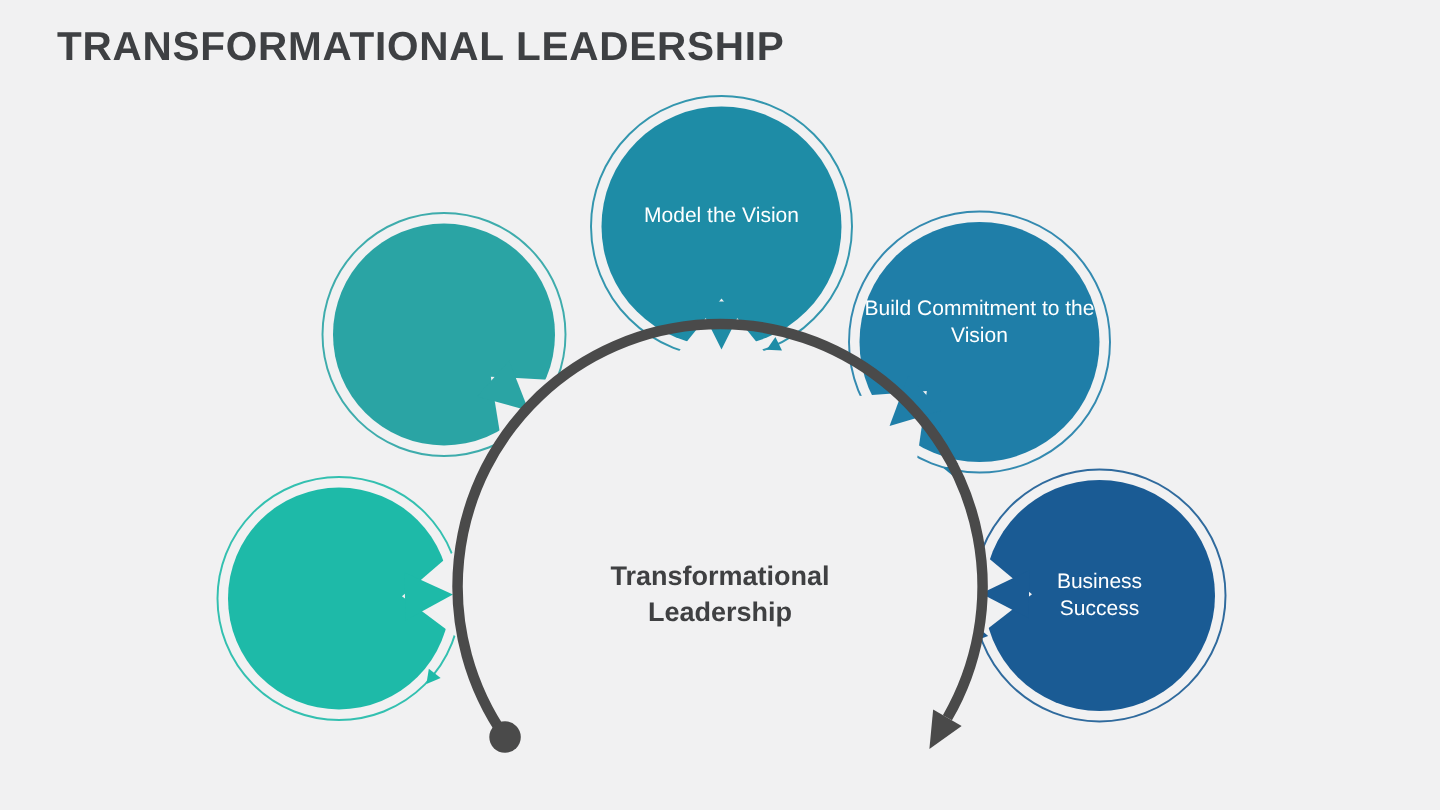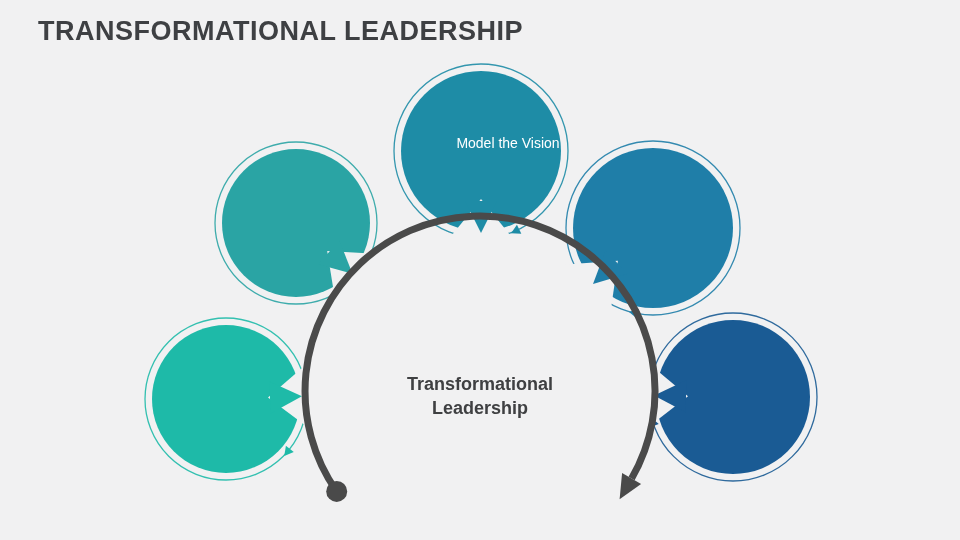--- a/index.html
+++ b/index.html
@@ -21,21 +21,21 @@
     pointer-events:none;
   }
   .center-label{
     position:absolute;z-index:2;transform:translate(-50%,-50%);
     left:480px;top:396px;width:180px;
     color:#3f4042;font-size:18px;font-weight:700;line-height:1.35;
     text-align:center;
   }
   .lbl-1{left:226px;top:399px;width:105px;}
   .lbl-2{left:296px;top:221px;width:135px;}
-  .lbl-3{left:508px;top:143px;width:105px;}
+  .lbl-3{left:481px;top:143px;width:105px;}
   .lbl-4{left:653px;top:214px;width:160px;}
   .lbl-5{left:733px;top:396px;width:95px;}
 </style>
 </head>
 <body>
 
 <div class="slide">
   <h1 class="slide-title">TRANSFORMATIONAL LEADERSHIP</h1>
 
   <svg id="diagram-svg" width="960" height="540" viewBox="0 0 960 540">
@@ -83,15 +83,17 @@
           <polygon points="86,-33 45,0 86,33" fill="#f1f1f2"></polygon>
           <polygon points="47,-16 79,0 47,16" fill="#1a5b94"></polygon>
         </g>
       </g>
       <path d="M 336.7 491.4 A 175 175 0 1 1 631.6 478.5" fill="none" stroke="#4a4a4a" stroke-width="7"></path>
       <circle cx="336.7" cy="491.4" r="10.5" fill="#4a4a4a"></circle>
       <polygon points="619.6,499.3 641.1,484.0 622.1,473.0" fill="#4a4a4a"></polygon>
     </svg>
 
   <div class="node-label lbl-3">Model the Vision</div>
+  <div class="node-label lbl-4">Build Commitment to the Vision</div>
+  <div class="node-label lbl-5">Business Success</div>
 
   <div class="center-label">Transformational Leadership</div>
 </div>
 
 </body></html>

